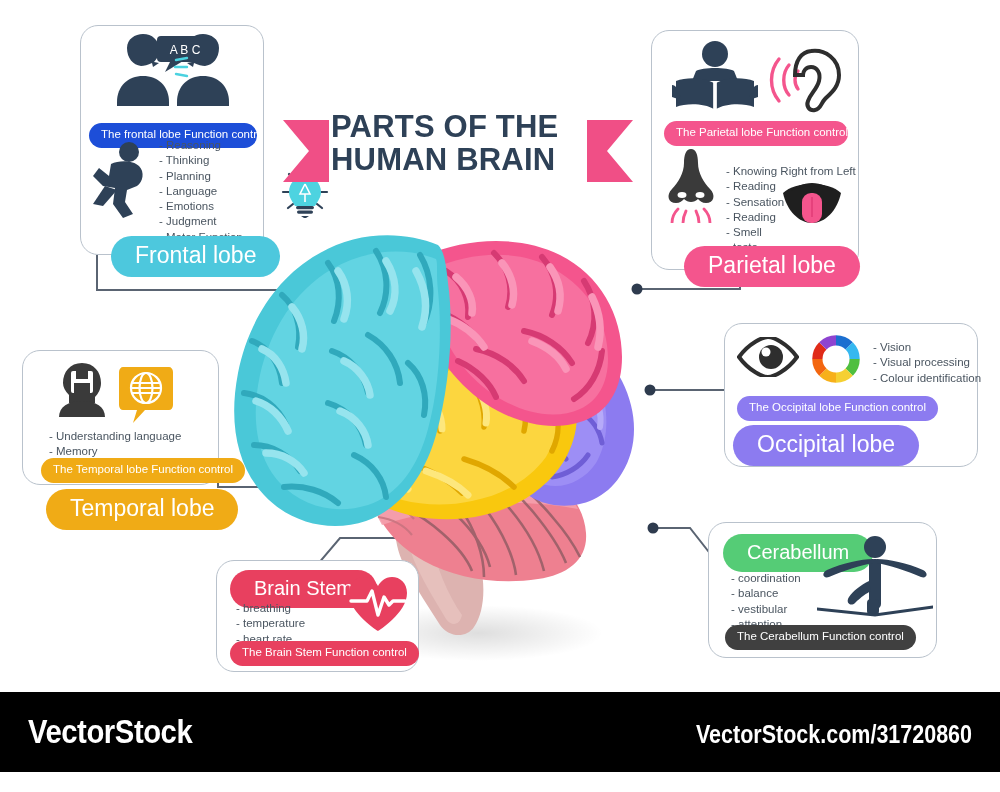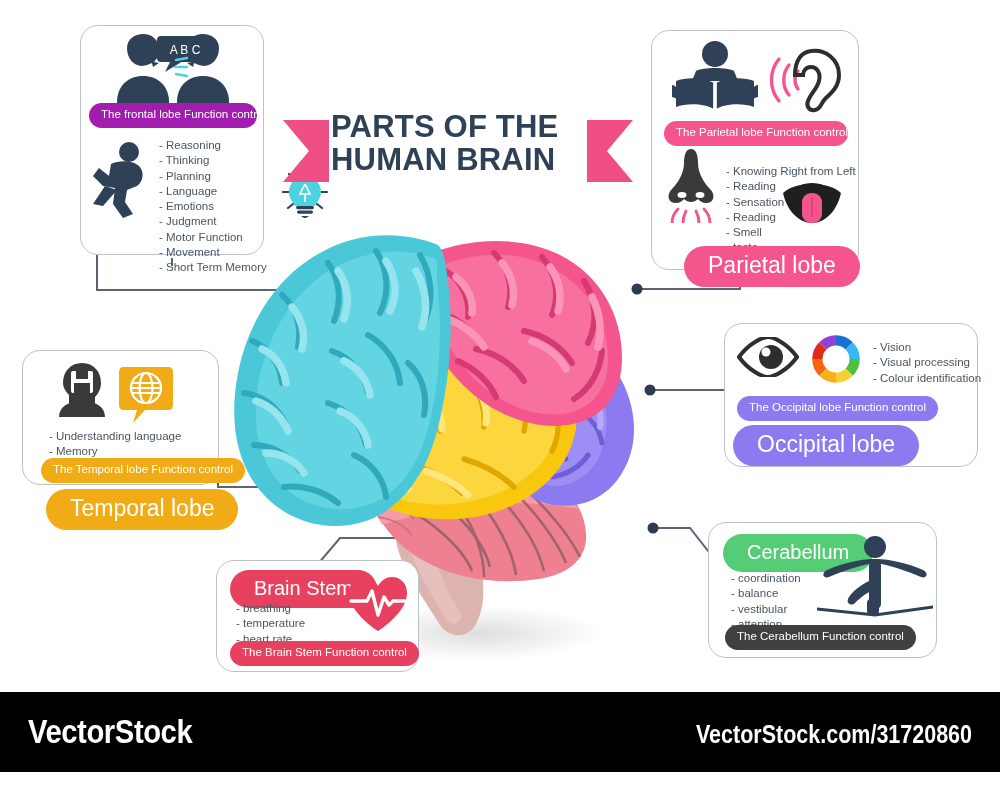--- a/index.html
+++ b/index.html
@@ -305,21 +305,21 @@
       <rect x="62" y="2" width="56" height="26" rx="4" fill="#2e4157"></rect>
       <path d="M76 26 L70 38 L88 27 Z" fill="#2e4157"></path>
       <text x="90" y="20" font-family="Liberation Sans, sans-serif" font-size="12" fill="#ffffff" text-anchor="middle">A B C</text>
       <g stroke="#4ad2e0" stroke-width="2.4" stroke-linecap="round">
         <path d="M81 26 L92 24"></path>
         <path d="M80 33 L92 33"></path>
         <path d="M81 40 L92 42"></path>
       </g>
     </svg>
 
-    <div class="pill pill-sm" style="position:absolute;left:8px;top:77px;width:168px;background:#a21caf;">The frontal lobe Function control</div>
+    <div class="pill pill-sm" style="position:absolute;left:8px;top:97px;width:168px;background:#1d4ed8;">The frontal lobe Function control</div>
 
     <svg style="position:absolute;left:10px;top:116px;" width="62" height="78" viewBox="0 0 62 78">
       <g fill="#2e4157">
         <circle cx="38" cy="10" r="10"></circle>
         <path d="M20 22 C28 18 42 18 48 24 C54 30 52 40 46 44 L36 48 L34 60 L42 72 L32 76 L22 62 L24 46 L12 44 L2 34 L8 26 L18 34 Z"></path>
         <path d="M26 48 L12 64 L2 62 L14 44 Z"></path>
       </g>
     </svg>
 
     <ul class="blist" style="position:absolute;left:78px;top:112px;">
@@ -345,20 +345,21 @@
           <path d="M41 42 L36 38"></path>
       </g>
       <path d="M24 10 C33 10 40 17 40 26 C40 32 36 36 34 40 L14 40 C12 36 8 32 8 26 C8 17 15 10 24 10 Z" fill="#4dd3e0"></path>
       <rect x="15" y="40" width="18" height="3.2" rx="1.6" fill="#2e4157"></rect>
       <rect x="16" y="44.5" width="16" height="3.2" rx="1.6" fill="#2e4157"></rect>
       <path d="M20 50 L28 50 L25 52 L23 52 Z" fill="#2e4157"></path>
       <path d="M24 18 L19 28 L24 28 L24 36 M24 28 L29 28 L24 18" fill="none" stroke="#ffffff" stroke-width="1.6"></path>
     </svg>
   </div>
 
+  <div class="pill pill-lg" style="position:absolute;left:111px;top:236px;background:#4dc8dd;z-index:8;">Frontal lobe</div>
 
   <div class="card" style="left:651px;top:30px;width:208px;height:240px;">
 
     <svg style="position:absolute;left:20px;top:10px;" width="86" height="72" viewBox="0 0 86 72">
       <g fill="#2e4157">
         <circle cx="43" cy="13" r="13"></circle>
         <path d="M24 30 C30 26 56 26 62 30 L66 40 L20 40 Z"></path>
         <path d="M4 40 C14 36 32 36 42 42 L42 68 C32 62 14 62 4 66 Z"></path>
         <path d="M82 40 C72 36 54 36 44 42 L44 68 C54 62 72 62 82 66 Z"></path>
         <path d="M0 44 C4 44 6 48 4 52 C8 52 10 56 6 58 L0 56 Z"></path>

